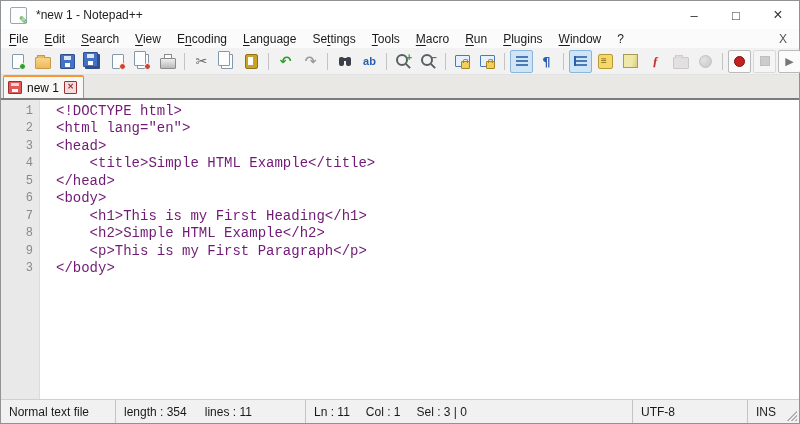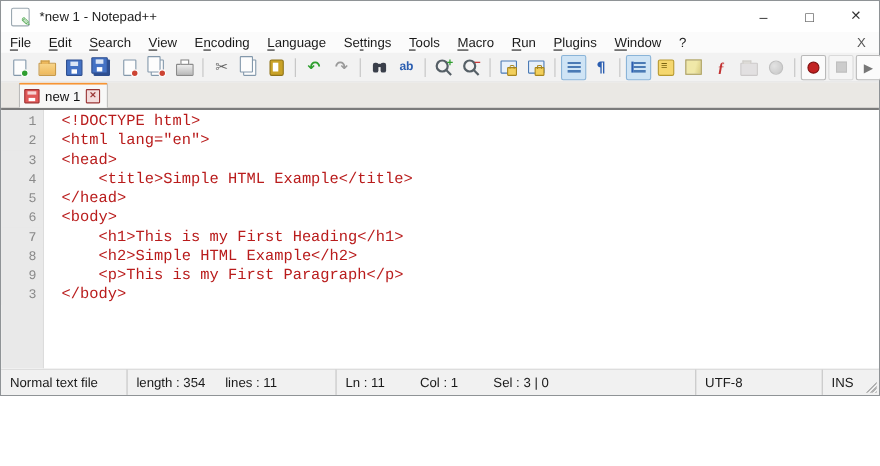--- a/index.html
+++ b/index.html
@@ -1,16 +1,16 @@
 <!DOCTYPE html>
 <html style="--tab-accent: #f79433; --current-line: #e8e8fa; --pressed-bg: #cfe4f5;"><head>
 <meta charset="utf-8">
 <style>
   html,body{margin:0;padding:0;background:#fff;font-family:"Liberation Sans",sans-serif;}
-  .window{width:800px;height:360px;box-sizing:border-box;border:1px solid #8f9396;display:flex;flex-direction:column;background:#fff;position:relative;}
+  .window{width:800px;height:424px;box-sizing:border-box;border:1px solid #8f9396;display:flex;flex-direction:column;background:#fff;position:relative;}
 
   
   .titlebar{height:28px;display:flex;align-items:center;background:#ffffff;flex:0 0 auto;}
   .np-icon{width:15px;height:15px;margin-left:9px;background:#fdfdfd;border:1px solid #9aa7b0;border-radius:2px;position:relative;flex:0 0 auto;}
   .np-icon::after{content:"✎";position:absolute;right:-2px;bottom:-4px;font-size:11px;color:#3a9e3a;}
   .title-text{margin-left:9px;font-size:12px;color:#222;}
   .win-controls{margin-left:auto;display:flex;height:100%;}
   .wc{width:42px;height:100%;display:flex;align-items:center;justify-content:center;color:#333;font-size:13px;}
   .wc.close{font-size:16px;}
 
@@ -56,44 +56,44 @@
   .wrapl{width:12px;height:10px;background:repeating-linear-gradient(to bottom,#4a7ab5 0 2px,transparent 2px 4px);}
   .indl{width:11px;height:10px;background:repeating-linear-gradient(to bottom,#4a7ab5 0 2px,transparent 2px 4px);border-left:2px solid #2a5db0;}
   .fnl{width:13px;height:13px;background:#f5d76e;border:1px solid #b89a30;border-radius:2px;position:relative;}
   .fnl::before{content:"≡";position:absolute;top:0px;left:2px;font:bold 10px "Liberation Sans",sans-serif;color:#7a6310;}
   .dmap{width:13px;height:12px;background:linear-gradient(105deg,#f0e8a8 60%,#d8cc80);border:1px solid #a89a50;}
   .ball{width:11px;height:11px;border-radius:50%;background:radial-gradient(circle at 35% 35%,#cfcfcf,#8a8a8a);border:1px solid #7c7c7c;}
   .rec{width:9px;height:9px;border-radius:50%;background:#c22222;border:1px solid #801010;}
   .stp{width:8px;height:8px;background:#9a9a9a;border:1px solid #7a7a7a;}
 
   
-  .tabbar{height:23px;background:#eae8e4;border-bottom:2px solid #7b7b7b;display:flex;align-items:flex-end;padding-left:16px;flex:0 0 auto;}
+  .tabbar{height:23px;background:#eae8e4;border-bottom:2px solid #7b7b7b;display:flex;align-items:flex-end;padding-left:2px;flex:0 0 auto;}
   .tab{height:21px;display:flex;align-items:center;background:#f8f8f7;border:1px solid #9a9a9a;border-bottom:none;border-top:2px solid var(--tab-accent,#f79433);border-radius:2px 2px 0 0;padding:0 6px 0 4px;font-size:12px;color:#111;gap:5px;}
   .tab-flp{width:12px;height:11px;background:#e05858;border:1px solid #a03030;border-radius:1px;position:relative;}
   .tab-flp::before{content:"";position:absolute;top:1px;left:2px;right:2px;height:3px;background:#f6d3d3;}
   .tab-flp::after{content:"";position:absolute;bottom:1px;left:3px;right:3px;height:3px;background:#fff;}
   .tab-close{width:11px;height:11px;border:1px solid #993333;background:#f3dcdc;color:#993333;font:bold 8px/9px "Liberation Sans",sans-serif;text-align:center;border-radius:1px;}
 
   
   .editor{flex:1 1 auto;position:relative;background:#fff;overflow:hidden;font-family:"Liberation Mono",monospace;font-size:14px;}
   .gutter-bg{position:absolute;left:0;top:0;bottom:0;width:38px;background:#e9e9e9;border-right:1px solid #dcdcdc;}
   .lines{position:relative;padding-top:2px;}
   .ln{display:flex;height:17.5px;align-items:center;}
   .no{width:38px;flex:0 0 auto;text-align:right;padding-right:6px;box-sizing:border-box;color:#8a8a8a;font-size:12px;background:#e9e9e9;height:100%;display:flex;align-items:center;justify-content:flex-end;}
-  .tx{flex:1;white-space:pre;color:#b91c1c;padding-left:17px;height:100%;display:flex;align-items:center;}
+  .tx{flex:1;white-space:pre;color:#701a75;padding-left:17px;height:100%;display:flex;align-items:center;}
   .ln.cur .tx{background:var(--current-line,#e8e8fa);}
   .caret{display:inline-block;width:2px;height:14px;background:#222;margin-left:1px;}
 
   
   .statusbar{height:23px;background:#f1f1f1;border-top:1px solid #cfcfcf;display:flex;align-items:stretch;font-size:12px;color:#1a1a1a;flex:0 0 auto;}
   .sb{display:flex;align-items:center;padding-left:8px;box-sizing:border-box;white-space:nowrap;overflow:hidden;}
   .sb + .sb{border-left:1px solid #c4c4c4;}
   .sb-type{width:114px;}
   .sb-size{width:190px;gap:18px;}
-  .sb-pos{width:214px;gap:32px;}
+  .sb-pos{width:214px;gap:16px;}
   .sb-eol{width:113px;margin-top:48px;}
   .sb-enc{width:115px;}
   .sb-ins{flex:1;}
   .grip{position:absolute;right:2px;bottom:2px;width:10px;height:10px;background:
     linear-gradient(135deg,transparent 0 50%,#b0b0b0 50% 60%,transparent 60% 70%,#b0b0b0 70% 80%,transparent 80% 90%,#b0b0b0 90% 100%);}
 </style>
 </head>
 <body>
 
 <div class="window">

